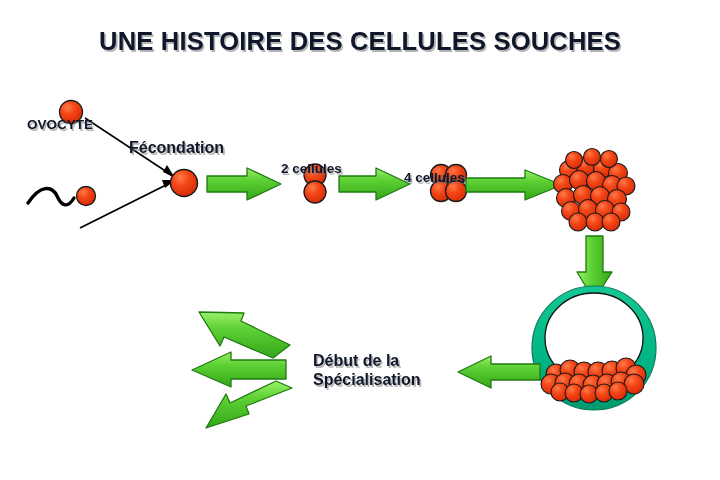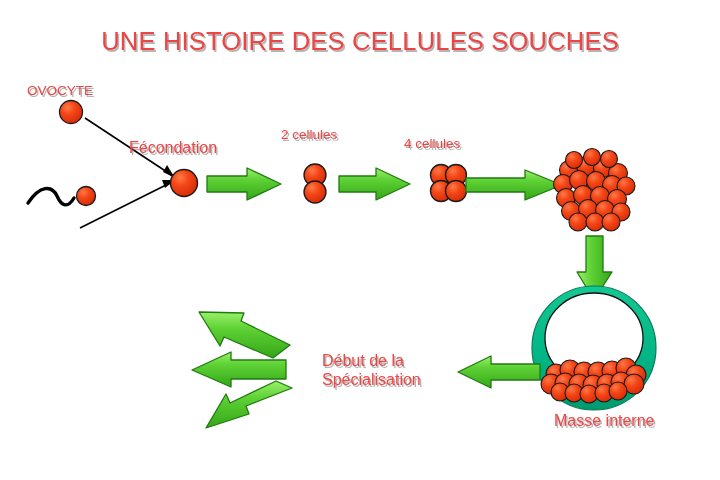--- a/index.html
+++ b/index.html
@@ -11,45 +11,45 @@
     position: relative;
     width: 720px;
     height: 480px;
     background: #ffffff;
     overflow: hidden;
     font-family: "Liberation Sans", sans-serif;
   }
   .txt {
     position: absolute;
     font-family: "Liberation Sans", sans-serif;
-    font-weight: normal;
-    color: #ef4444;
+    font-weight: bold;
+    color: #0f172a;
     white-space: pre;
     line-height: 1.18;
     text-shadow: 1.6px 1.6px 0.6px rgba(120,120,120,0.55);
   }
   #title {
     left: 0;
     top: 26px;
     width: 720px;
     text-align: center;
     font-size: 25.5px;
     letter-spacing: 0.2px;
     line-height: 1.22;
   }
-  .lbl-small { font-size: 13.5px; }
+  .lbl-small { font-size: 13.5px; margin-top: 34px; }
   .lbl-med   { font-size: 16px; }
 
   #lbl-ovocyte       { left: 27px;  top: 83px;  }
   #lbl-spermatozoide { left: 27px;  top: 231px; }
   #lbl-fecondation   { left: 129px; top: 139px; }
   #lbl-2cellules     { left: 281px; top: 127px; }
   #lbl-4cellules     { left: 404px; top: 136px; text-align: right; }
   #lbl-masse         { left: 554px; top: 412px; }
-  #lbl-debut         { left: 322px; top: 352px; }
+  #lbl-debut         { left: 313px; top: 352px; }
   #lbl-tissues       { left: 35px;  top: 314px; }
 
   svg.layer {
     position: absolute;
     left: 0;
     top: 0;
     width: 720px;
     height: 480px;
     overflow: visible;
   }
@@ -205,19 +205,18 @@
 
   <div class="txt lbl-small" id="lbl-ovocyte">OVOCYTE</div>
 
 
   <div class="txt lbl-med" id="lbl-fecondation">Fécondation</div>
 
   <div class="txt lbl-small" id="lbl-2cellules">2 cellules</div>
 
   <div class="txt lbl-small" id="lbl-4cellules">4 cellules</div>
 
-  <div class="txt lbl-med" id="lbl-masse">Masse interne</div>
 
   <div class="txt lbl-med" id="lbl-debut">Début de la
 Spécialisation</div>
 
 
 </div>
 
 </body></html>

